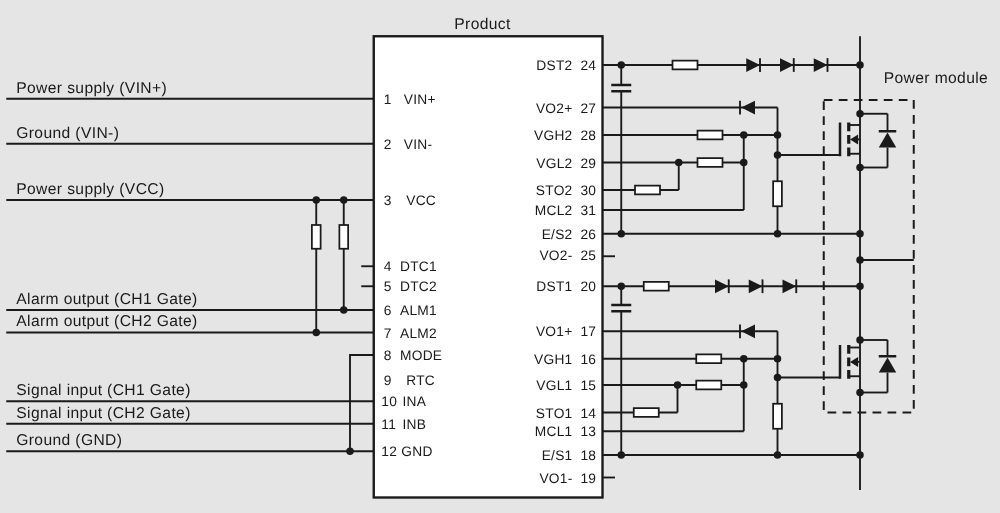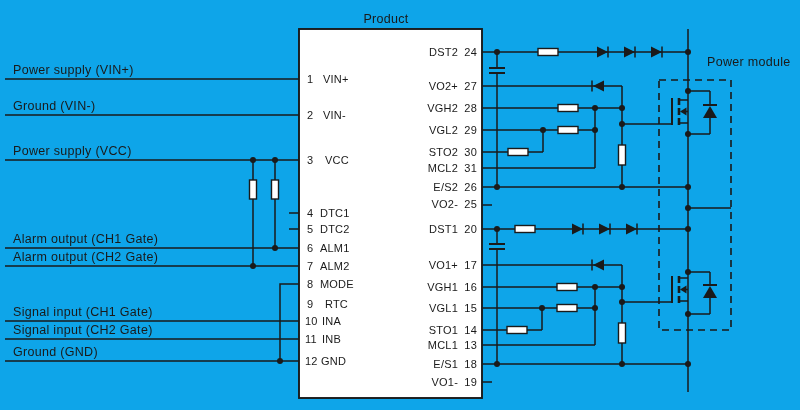--- a/index.html
+++ b/index.html
@@ -1,16 +1,16 @@
 <!DOCTYPE html>
 <html><head>
 <meta charset="utf-8">
 <style>
   html,body{margin:0;padding:0;background:#ffffff;}
-  .stage{position:relative;width:800px;height:410px;background:#0ea5e9;overflow:hidden;
+  .stage{position:relative;width:800px;height:410px;background:#e5e5e5;overflow:hidden;
          font-family:"Liberation Sans",sans-serif;}
   svg text{fill:#1a1a1a;}
   .lbl{font-size:12.5px;letter-spacing:.3px;}
   .pin{font-size:11px;letter-spacing:.2px;}
   .ttl{font-size:12.5px;letter-spacing:.3px;}
   .w{stroke:#1a1a1a;stroke-width:1.5;fill:none;}
   .w2{stroke:#1a1a1a;stroke-width:2;fill:none;}
   .res{fill:#ffffff;stroke:#1a1a1a;stroke-width:1.4;}
   .dio{fill:#1a1a1a;stroke:none;}
   .dot{fill:#1a1a1a;stroke:none;}

